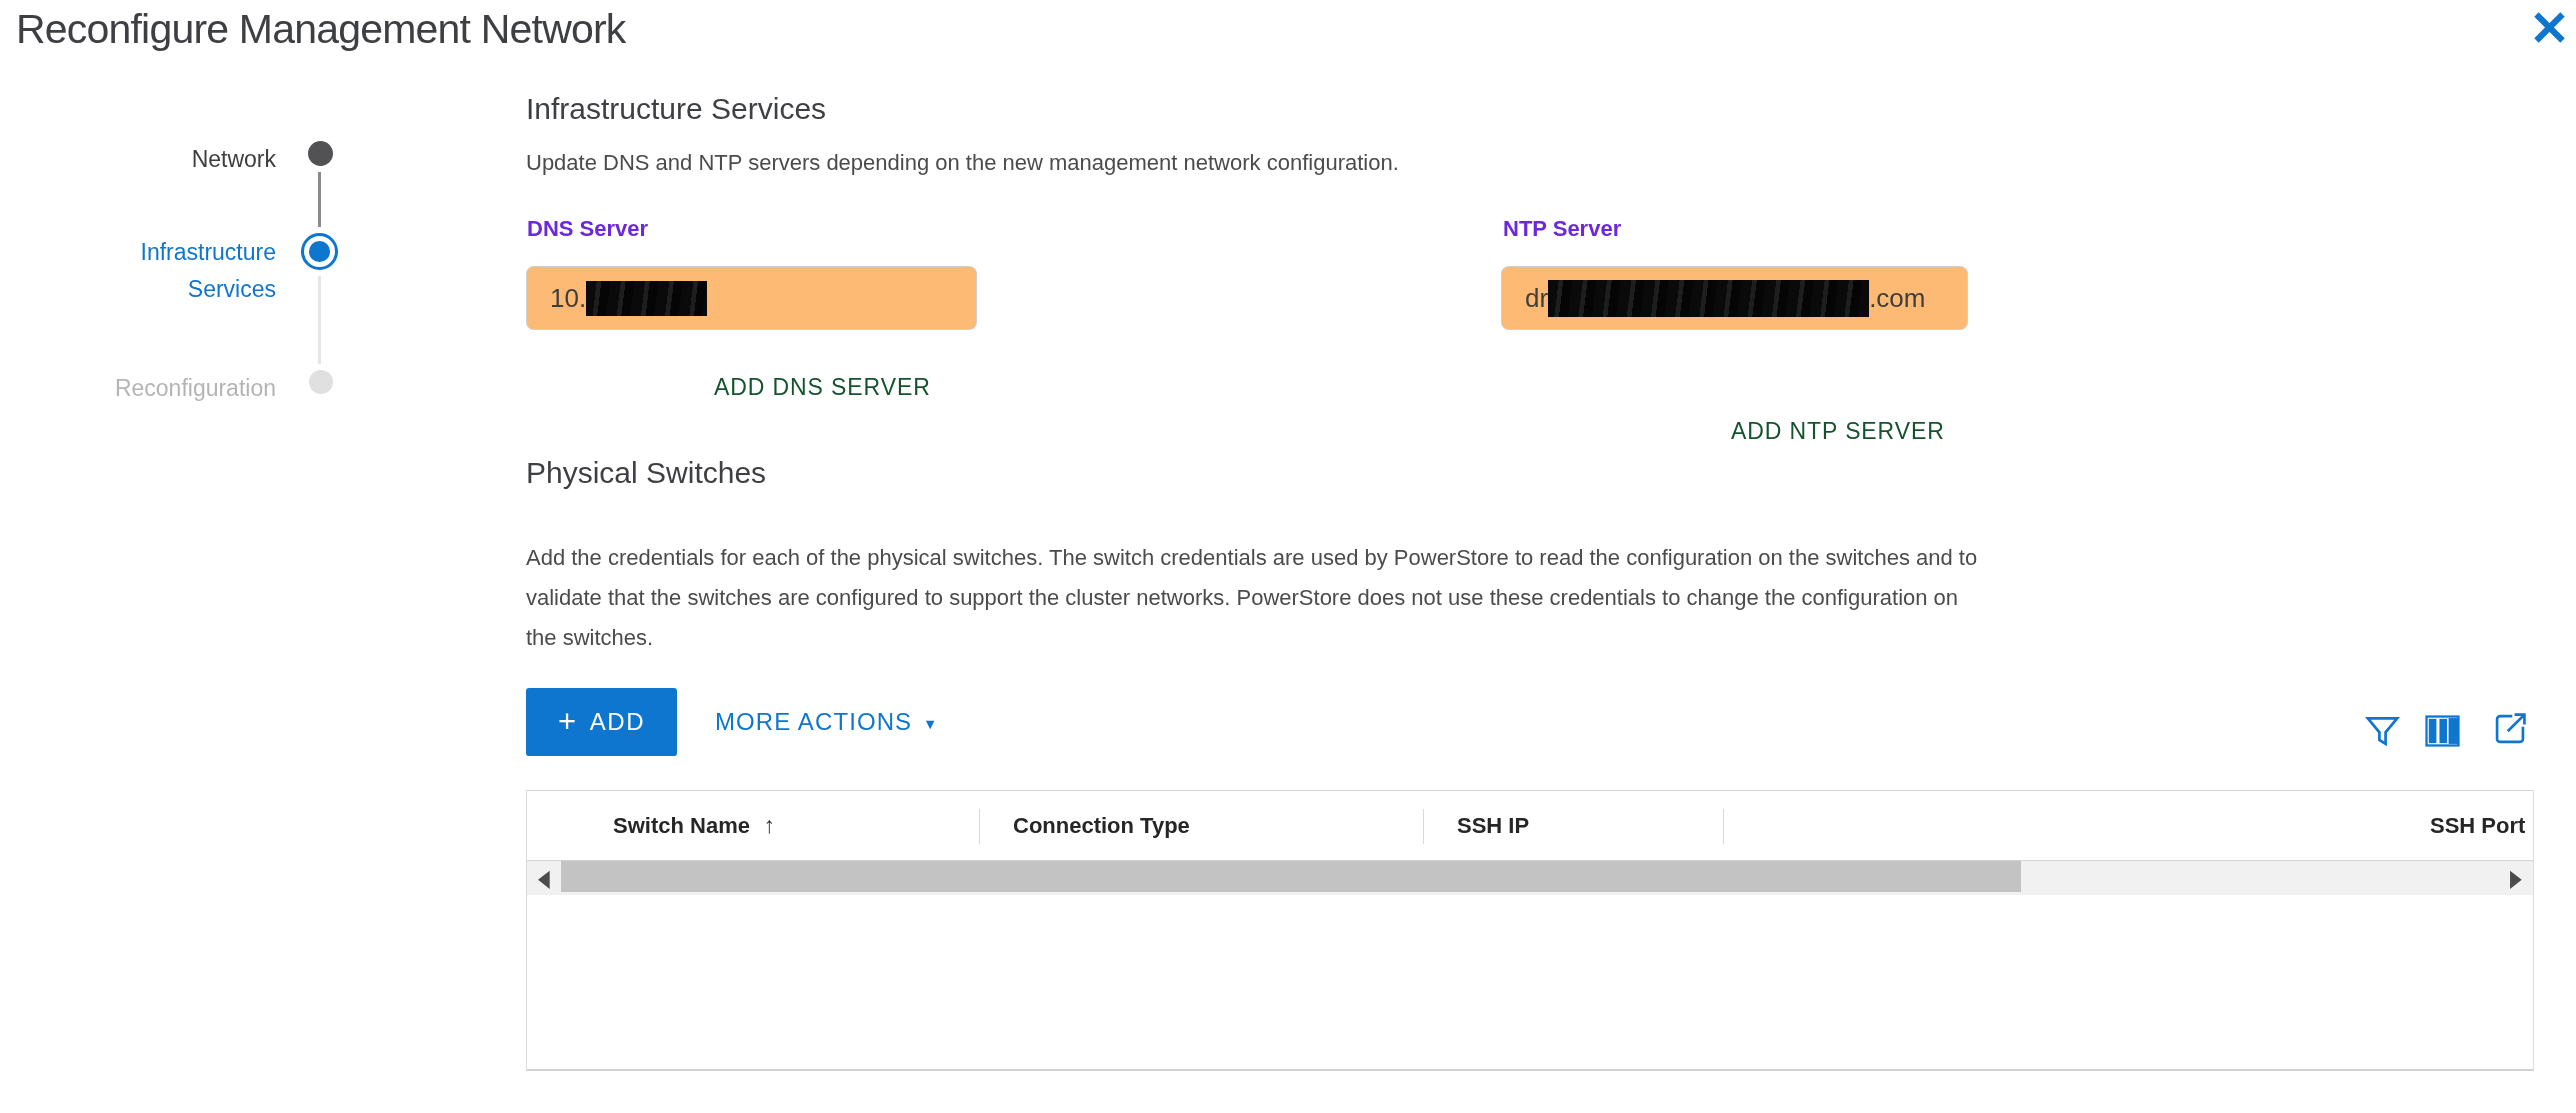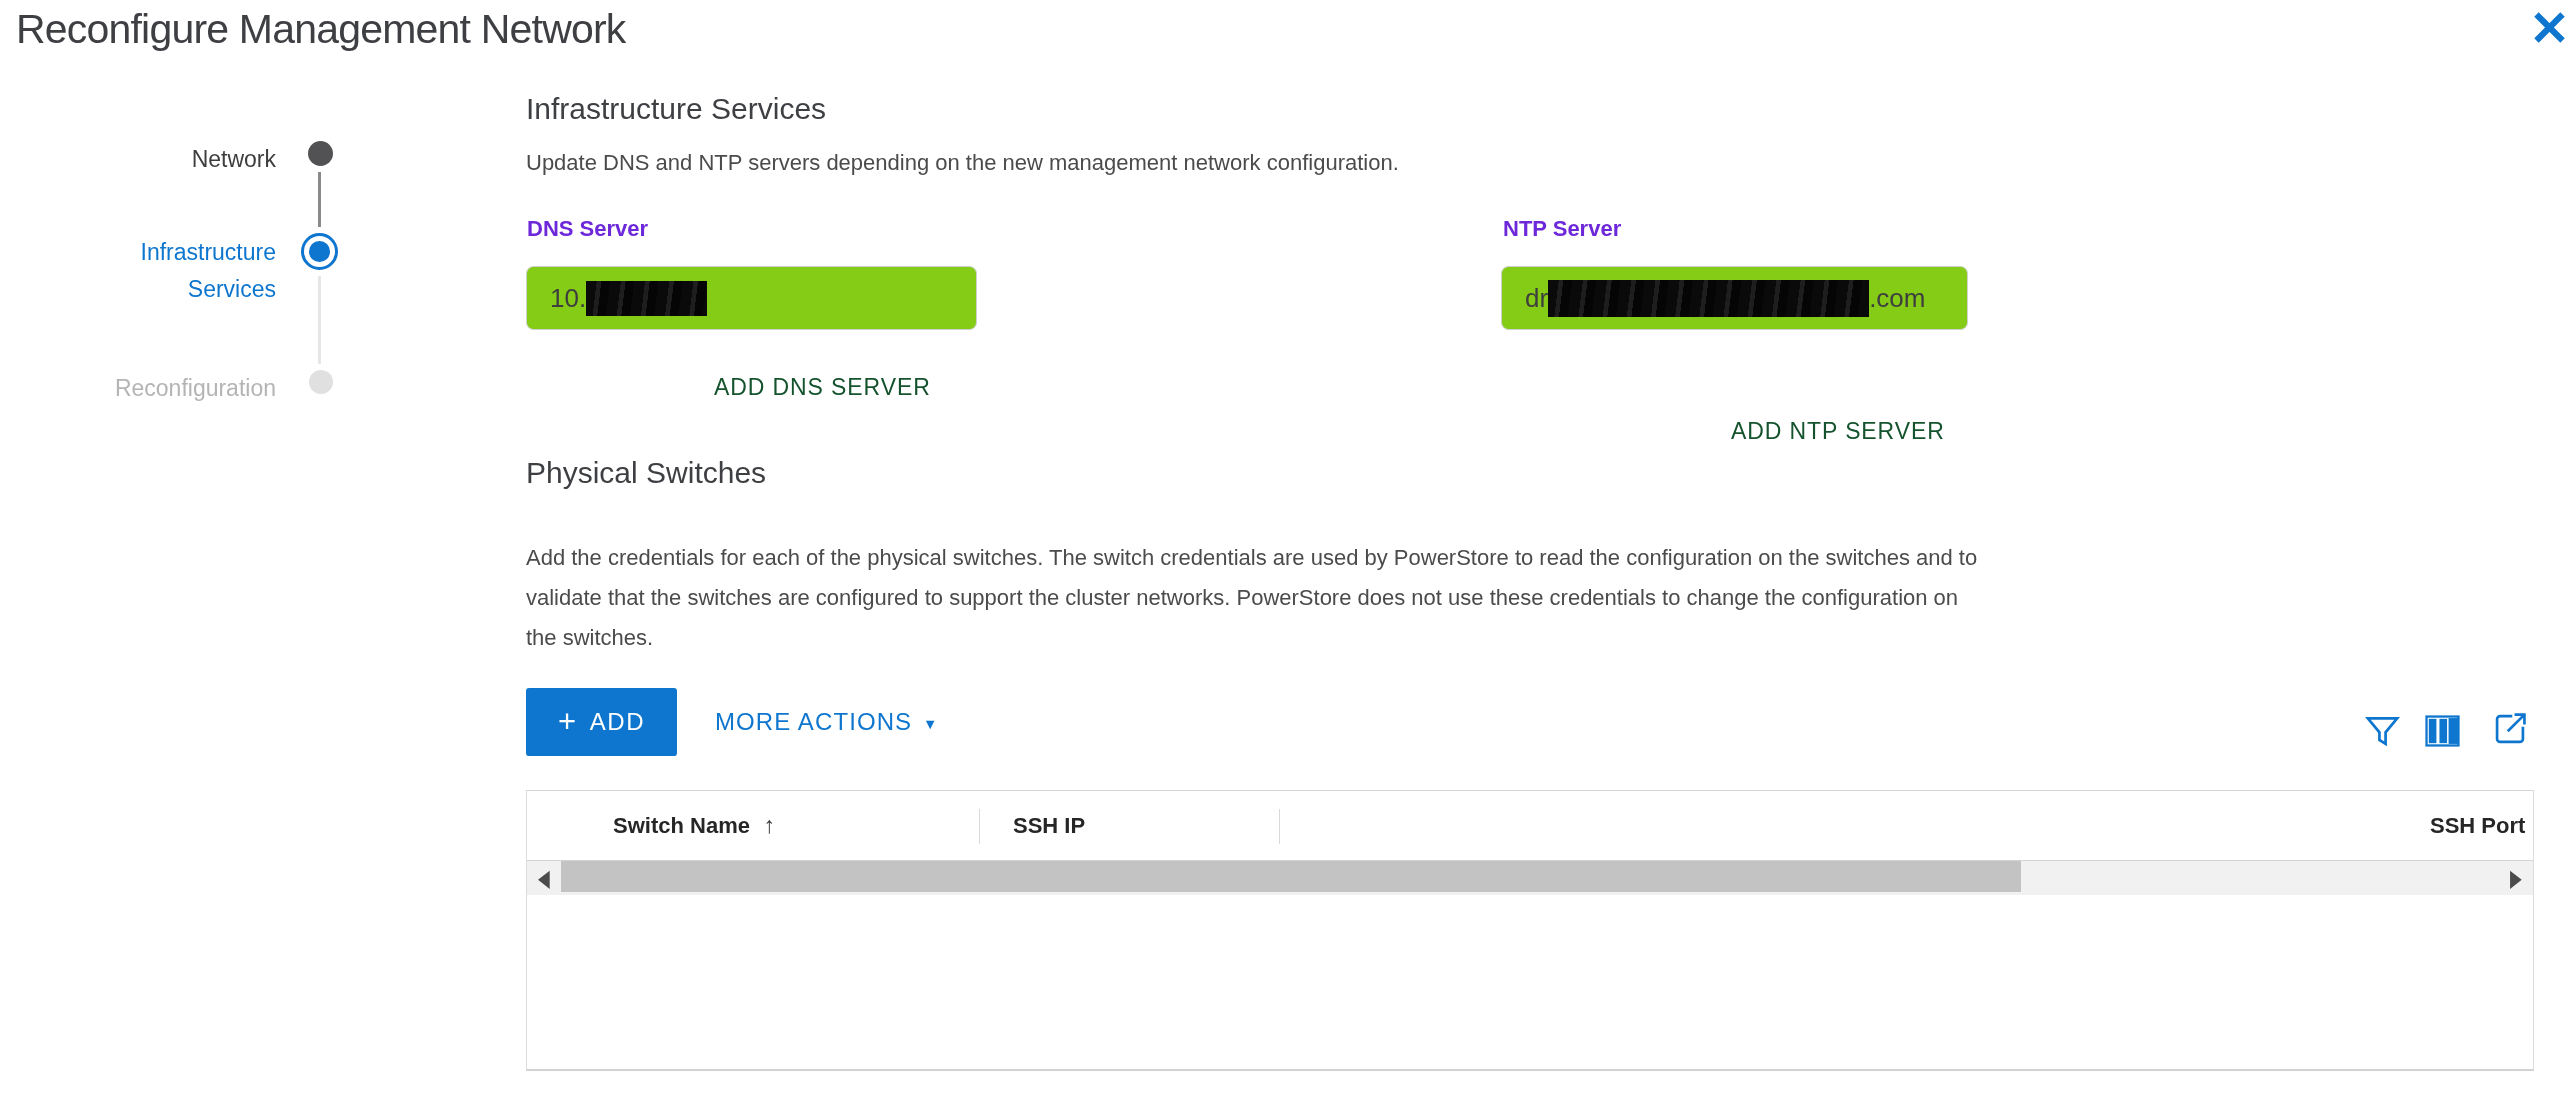--- a/index.html
+++ b/index.html
@@ -40,21 +40,21 @@
   .step-line { left: 318px; width: 3.1px; }
   .line-done { top: 172px; height: 55px; background: #8a8a8c; }
   .line-upcoming { top: 276px; height: 88px; background: #e6e6e6; }
 
   
   .section-heading { font-size: 30px; font-weight: 300; color: #3d3f42; }
   .body-text { font-size: 22px; color: #4b4b4b; }
 
   .field-label { font-size: 22px; font-weight: 600; color: #6d28d9; }
   .text-input {
-    height: 64px; border: 1.5px solid #cfcfcf; border-radius: 7.7px; background: #84cc16;
+    height: 64px; border: 1.5px solid #cfcfcf; border-radius: 7.7px; background: #fdba74;
     display: flex; align-items: center; padding-left: 23px;
     font-size: 26px; color: #3e3e3e; cursor: text;
   }
   .redacted { background: repeating-linear-gradient(97deg, #0a0a0a 0 10.7px, #1e1e1e 10.7px 15.3px, #050505 15.3px 24px); }
 
   .link-btn {
     font-size: 23px; font-weight: 400; letter-spacing: 0.9px;
     color: #14532d; cursor: pointer; white-space: nowrap;
   }
 
@@ -200,20 +200,23 @@
     <path d="M31 6 H44 V19" fill="none" stroke="#0e76ce" stroke-width="3.5"></path>
   </svg>
 </div>
 
 <div class="abs switch-table">
   <div class="thead">
     <div class="th th-switch-name sep">
       <span>Switch Name</span>
       <span class="sort-arrow">↑</span>
     </div>
+    <div class="th th-conn sep">
+      <span>Connection Type</span>
+    </div>
     <div class="th th-sship sep">
       <span>SSH IP</span>
     </div>
     <div class="th th-sshport">
       <span>SSH Port</span>
     </div>
   </div>
 
 
   <div class="hscrollbar">

